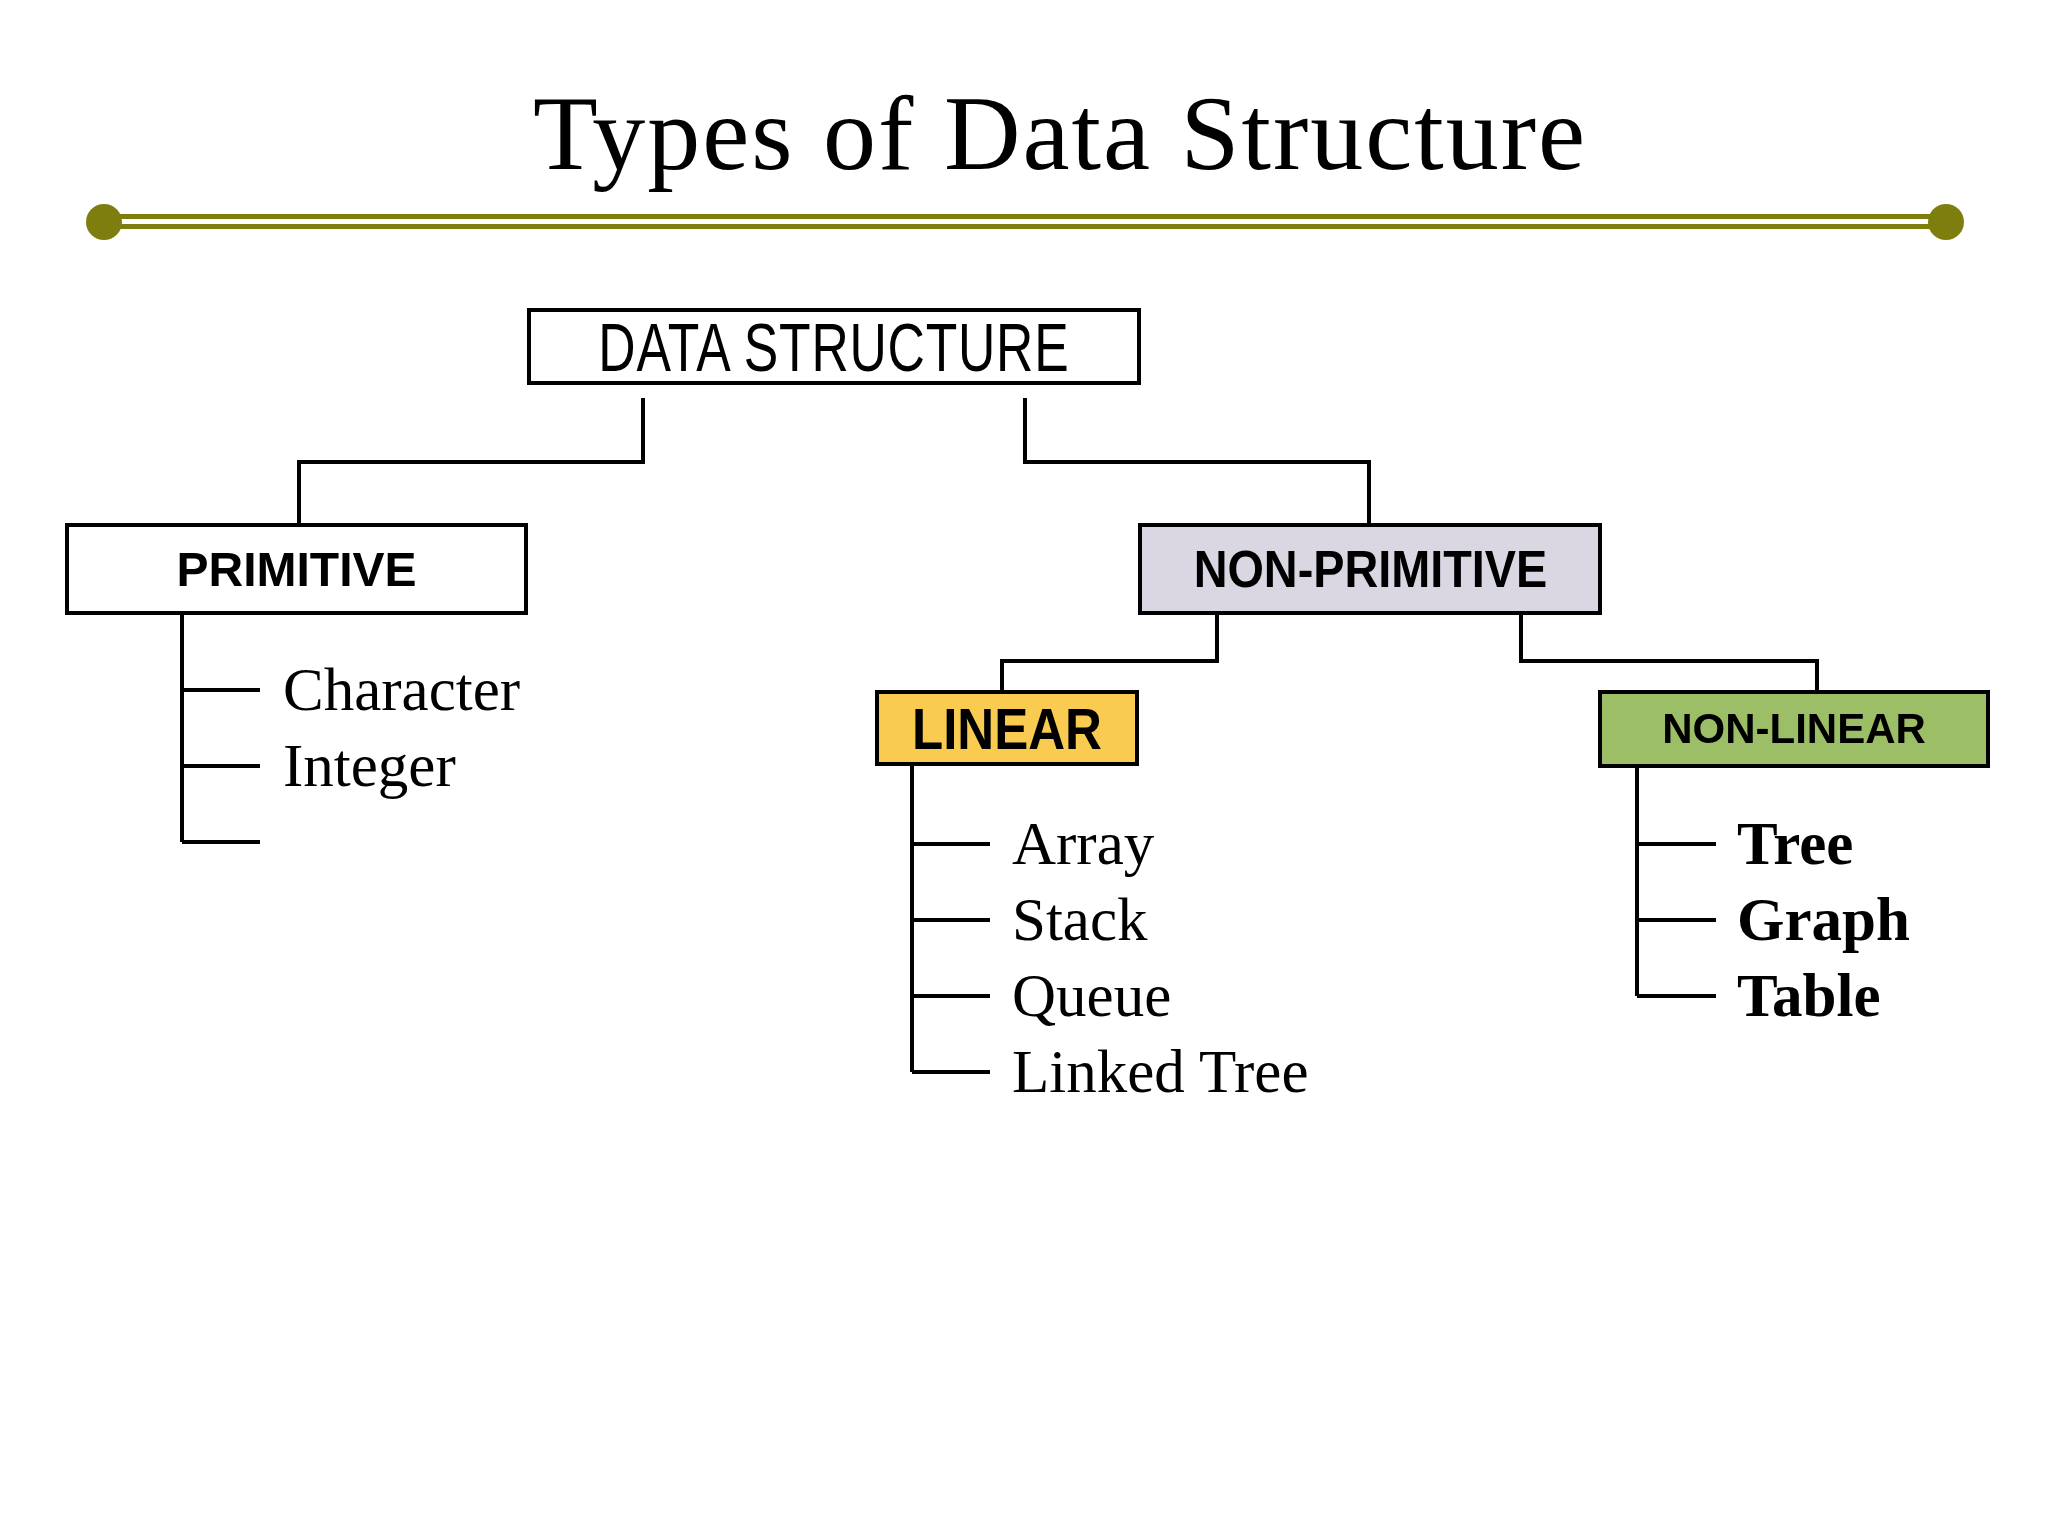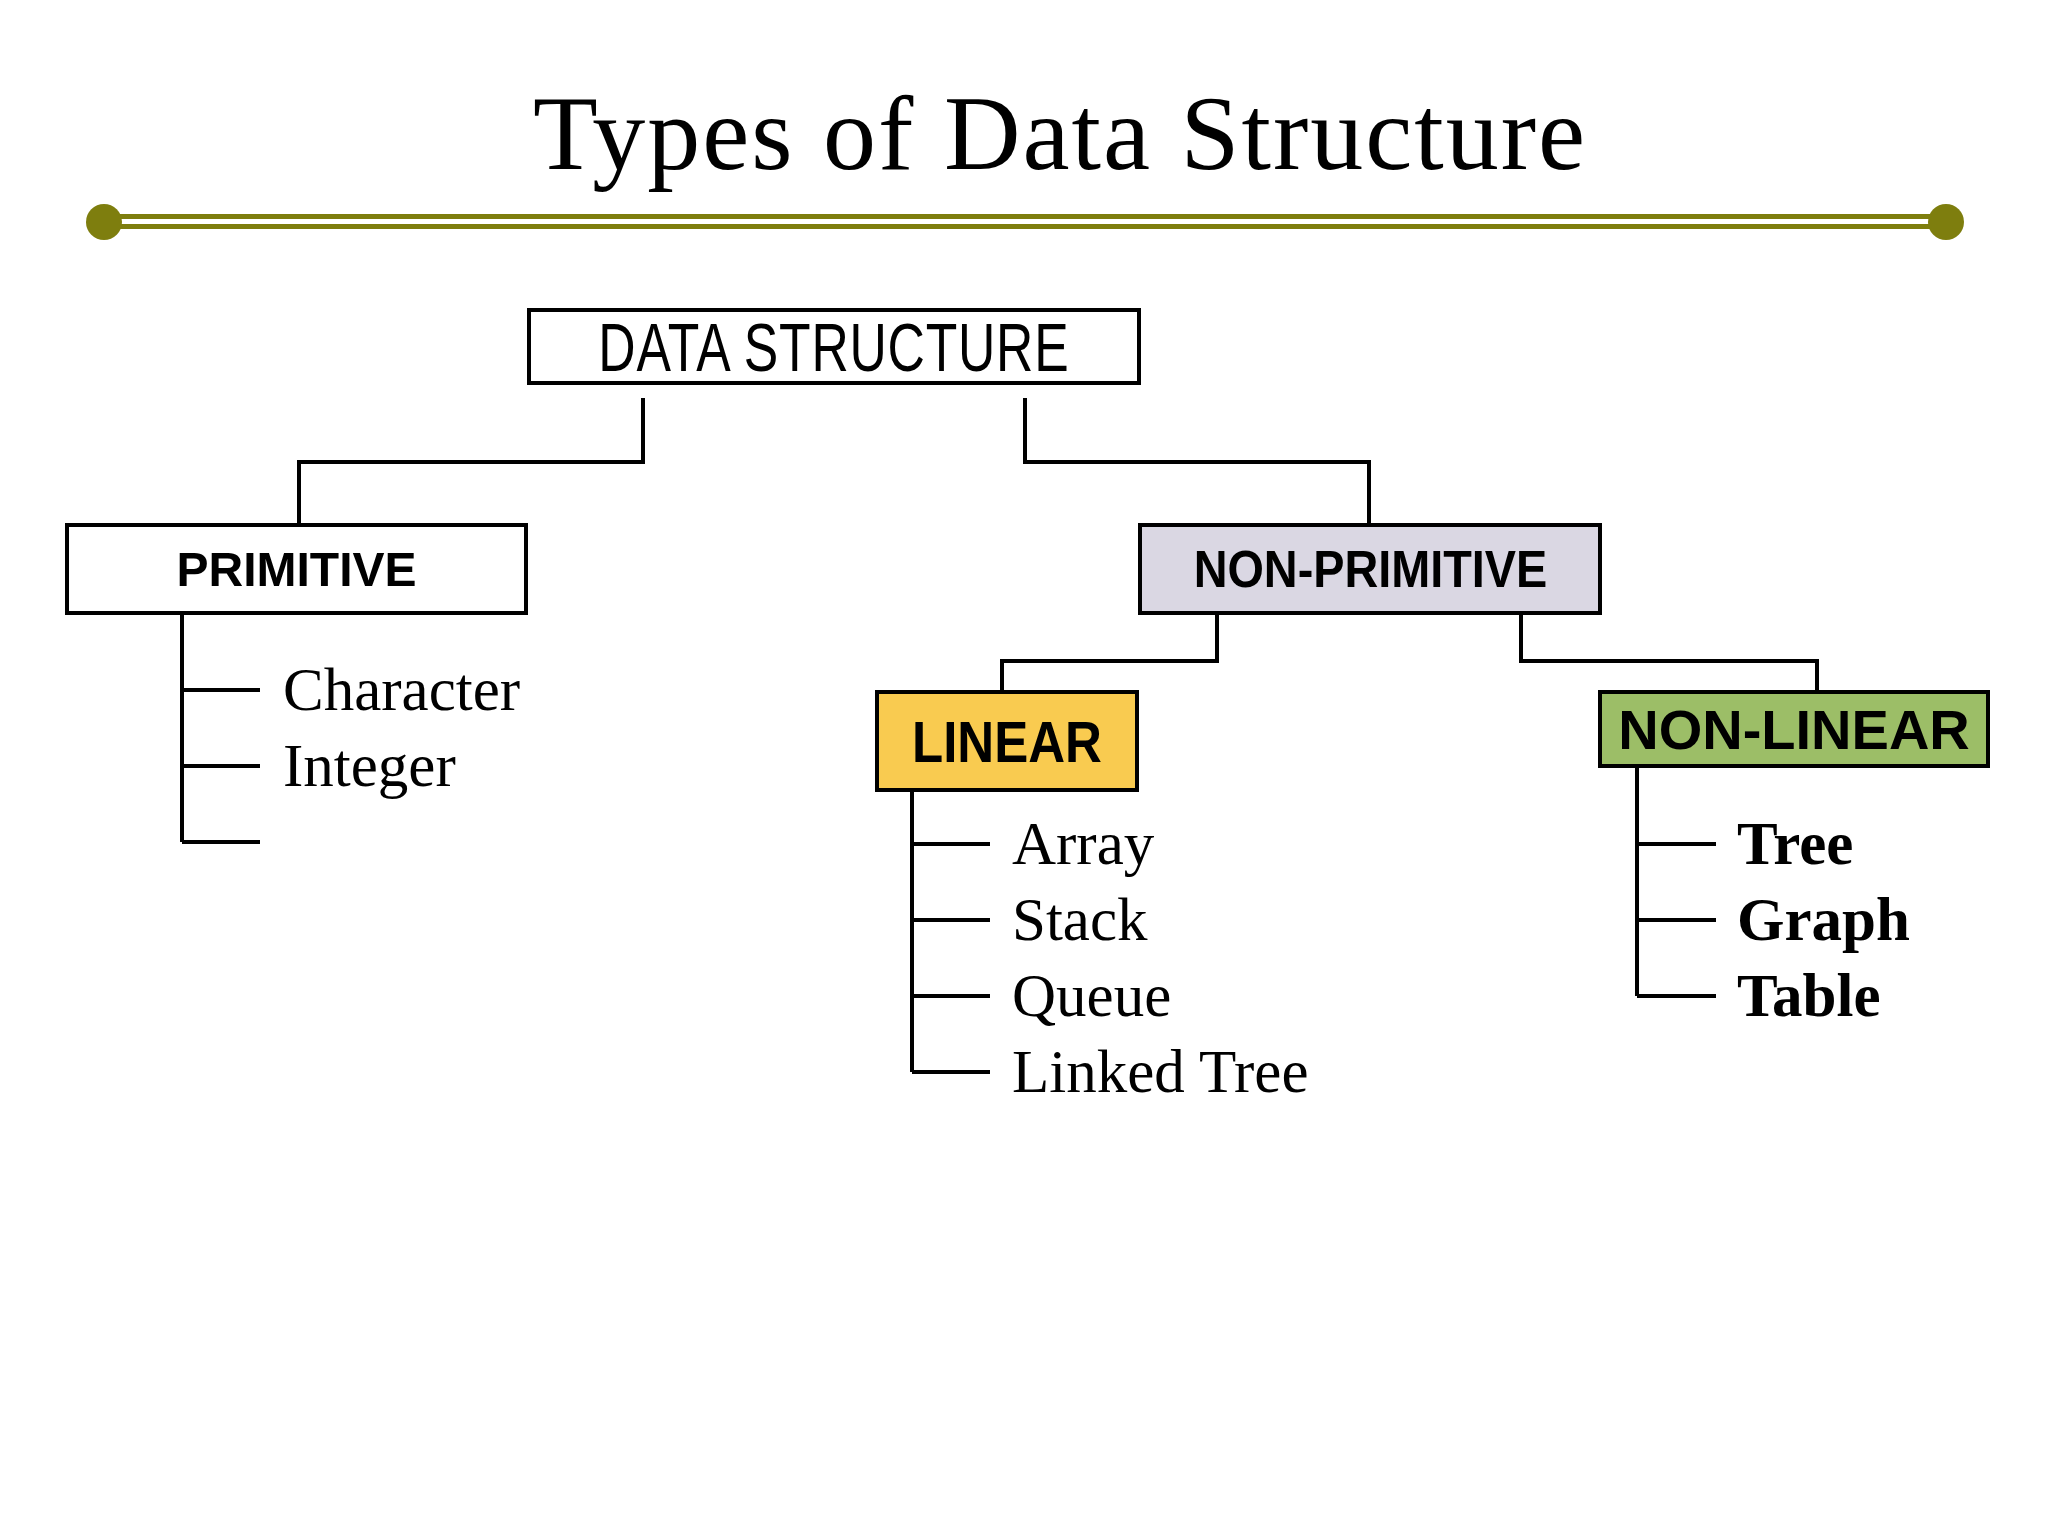--- a/index.html
+++ b/index.html
@@ -86,30 +86,30 @@
   }
 
   .node.non-primitive {
     left: 1138px; top: 523px; width: 464px; height: 92px;
     background: var(--non-primitive-fill, #DAD7E3);
     font-size: 52px; font-weight: 700;
   }
   .node.non-primitive span { transform: scaleX(0.90); }
 
   .node.linear {
-    left: 875px; top: 690px; width: 264px; height: 102px;
+    left: 875px; top: 690px; width: 264px; height: 76px;
     background: var(--linear-fill, #F9CB50);
     font-size: 58px; font-weight: 700;
   }
   .node.linear span { transform: scaleX(0.88); }
 
   .node.non-linear {
     left: 1598px; top: 690px; width: 392px; height: 78px;
     background: var(--non-linear-fill, #9CBE67);
-    font-size: 56px; font-weight: 700;
+    font-size: 42px; font-weight: 700;
   }
 
   
   .leaf-list {
     position: absolute;
     font-family: "Liberation Serif", serif;
     font-size: 61px;
     color: #000;
   }
   .leaf-list .item {

